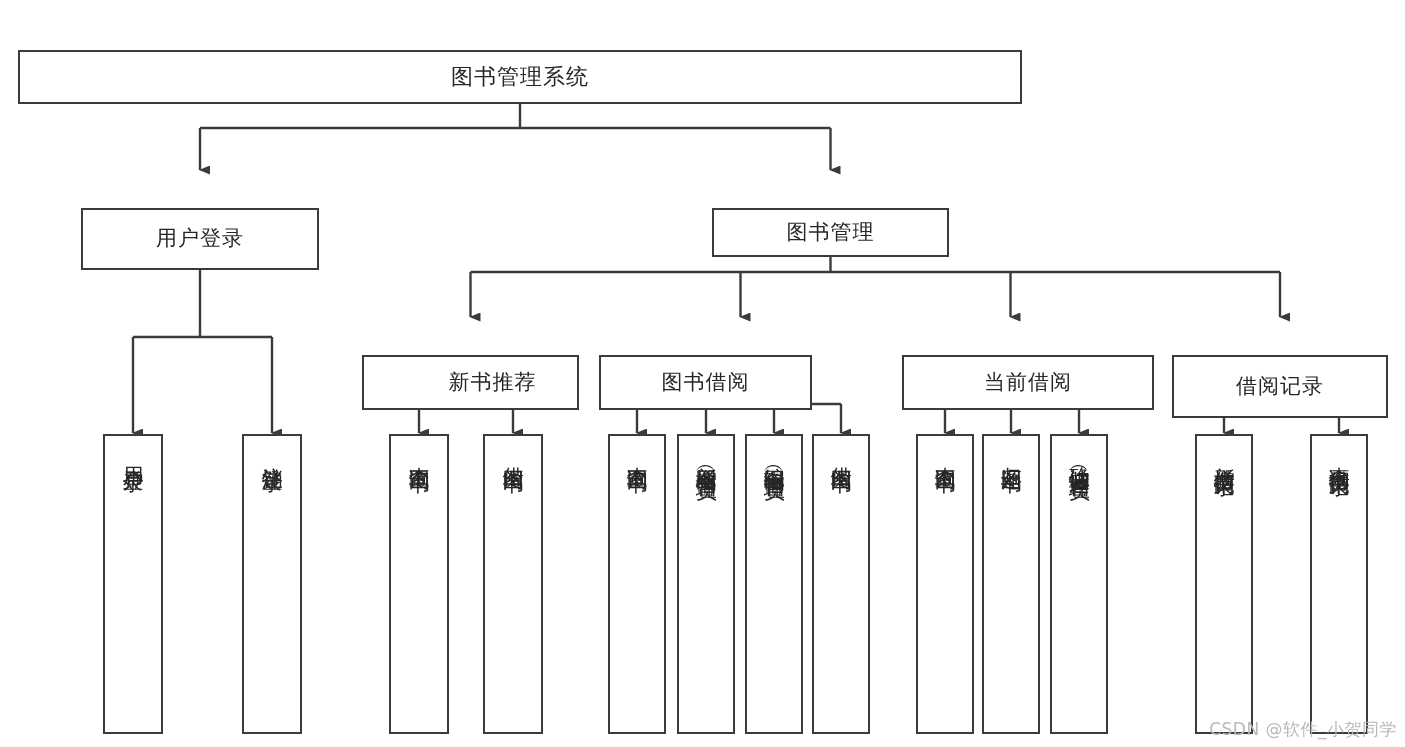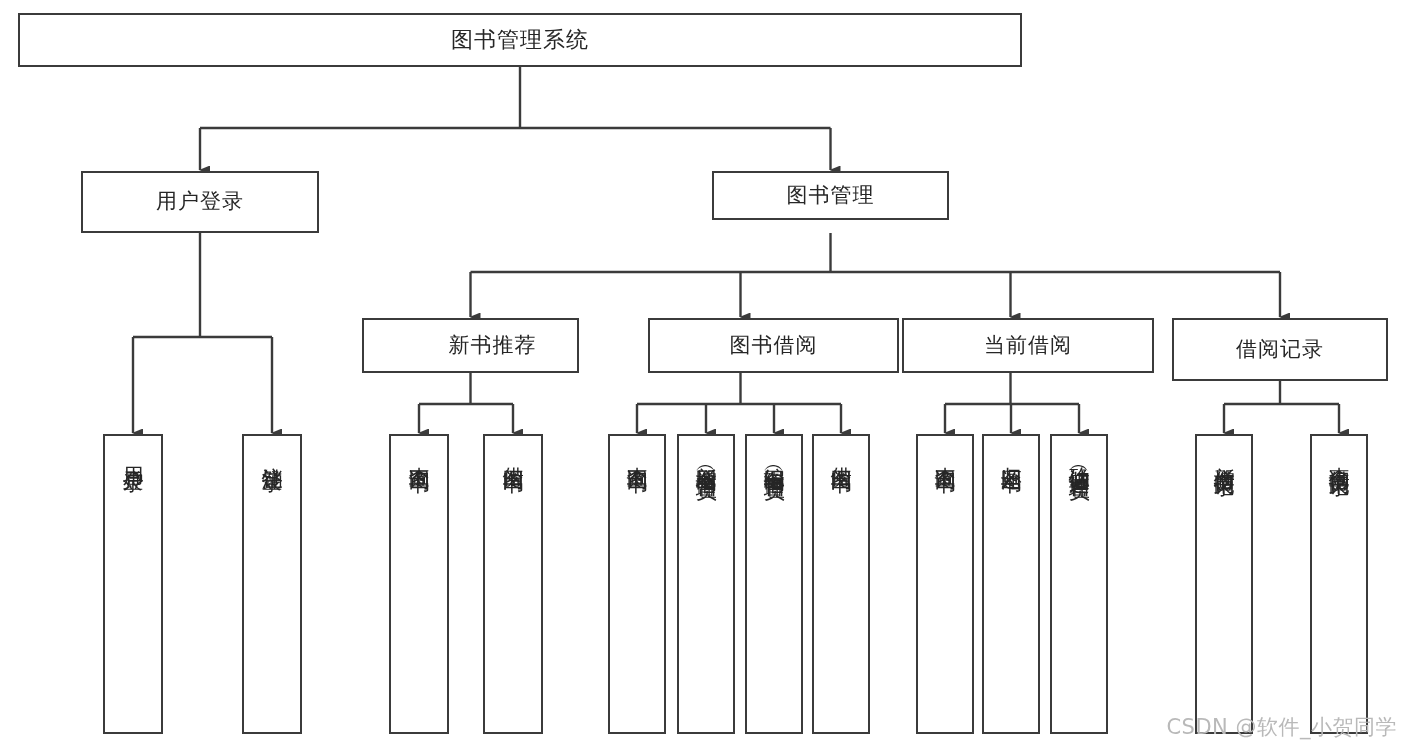--- a/index.html
+++ b/index.html
@@ -33,20 +33,21 @@
     display: flex;
     align-items: center;
     justify-content: center;
     color: #262626;
     text-align: center;
   }
   .node.horiz {
     font-size: 21px;
     letter-spacing: 1px;
     line-height: 1.2;
+    margin-top: 37px;
   }
   .node.root {
     font-size: 22px;
   }
   .node.vert {
     align-items: flex-start;
     justify-content: center;
     padding-top: 14px;
   }
   .node.vert .vlabel {
@@ -54,21 +55,21 @@
     text-orientation: upright;
     font-size: 21px;
     line-height: 1.35;
     letter-spacing: 2px;
     white-space: nowrap;
   }
   #watermark {
     position: absolute;
     right: 8px;
     bottom: 6px;
-    font-size: 21px;
+    font-size: 17px;
     color: #b9b9b9;
     letter-spacing: 0.5px;
     white-space: nowrap;
   }
 </style>
 </head>
 <body>
 
 <div id="canvas">
   <svg id="wires" viewBox="0 0 1405 747">
@@ -120,21 +121,21 @@
       </div>
       <div class="node horiz" style="left: 81px; top: 171px; width: 238px; height: 62px;">
         <span>用户登录</span>
       </div>
       <div class="node horiz" style="left: 712px; top: 171px; width: 237px; height: 49px;">
         <span>图书管理</span>
       </div>
       <div class="node horiz" style="left: 362px; top: 318px; width: 217px; height: 55px; padding-left: 44px;">
         <span>新书推荐</span>
       </div>
-      <div class="node horiz" style="left: 648px; top: 318px; width: 251px; height: 55px; font-family: Liberation Serif, serif;">
+      <div class="node horiz" style="left: 599px; top: 318px; width: 213px; height: 55px; font-family: Liberation Serif, serif;">
         <span>图书借阅</span>
       </div>
       <div class="node horiz" style="left: 902px; top: 318px; width: 252px; height: 55px;">
         <span>当前借阅</span>
       </div>
       <div class="node horiz" style="left: 1172px; top: 318px; width: 216px; height: 63px;">
         <span>借阅记录</span>
       </div>
       <div class="node vert" style="left: 103px; top: 434px; width: 60px; height: 300px;">
         <span class="vlabel">用户登录</span>

